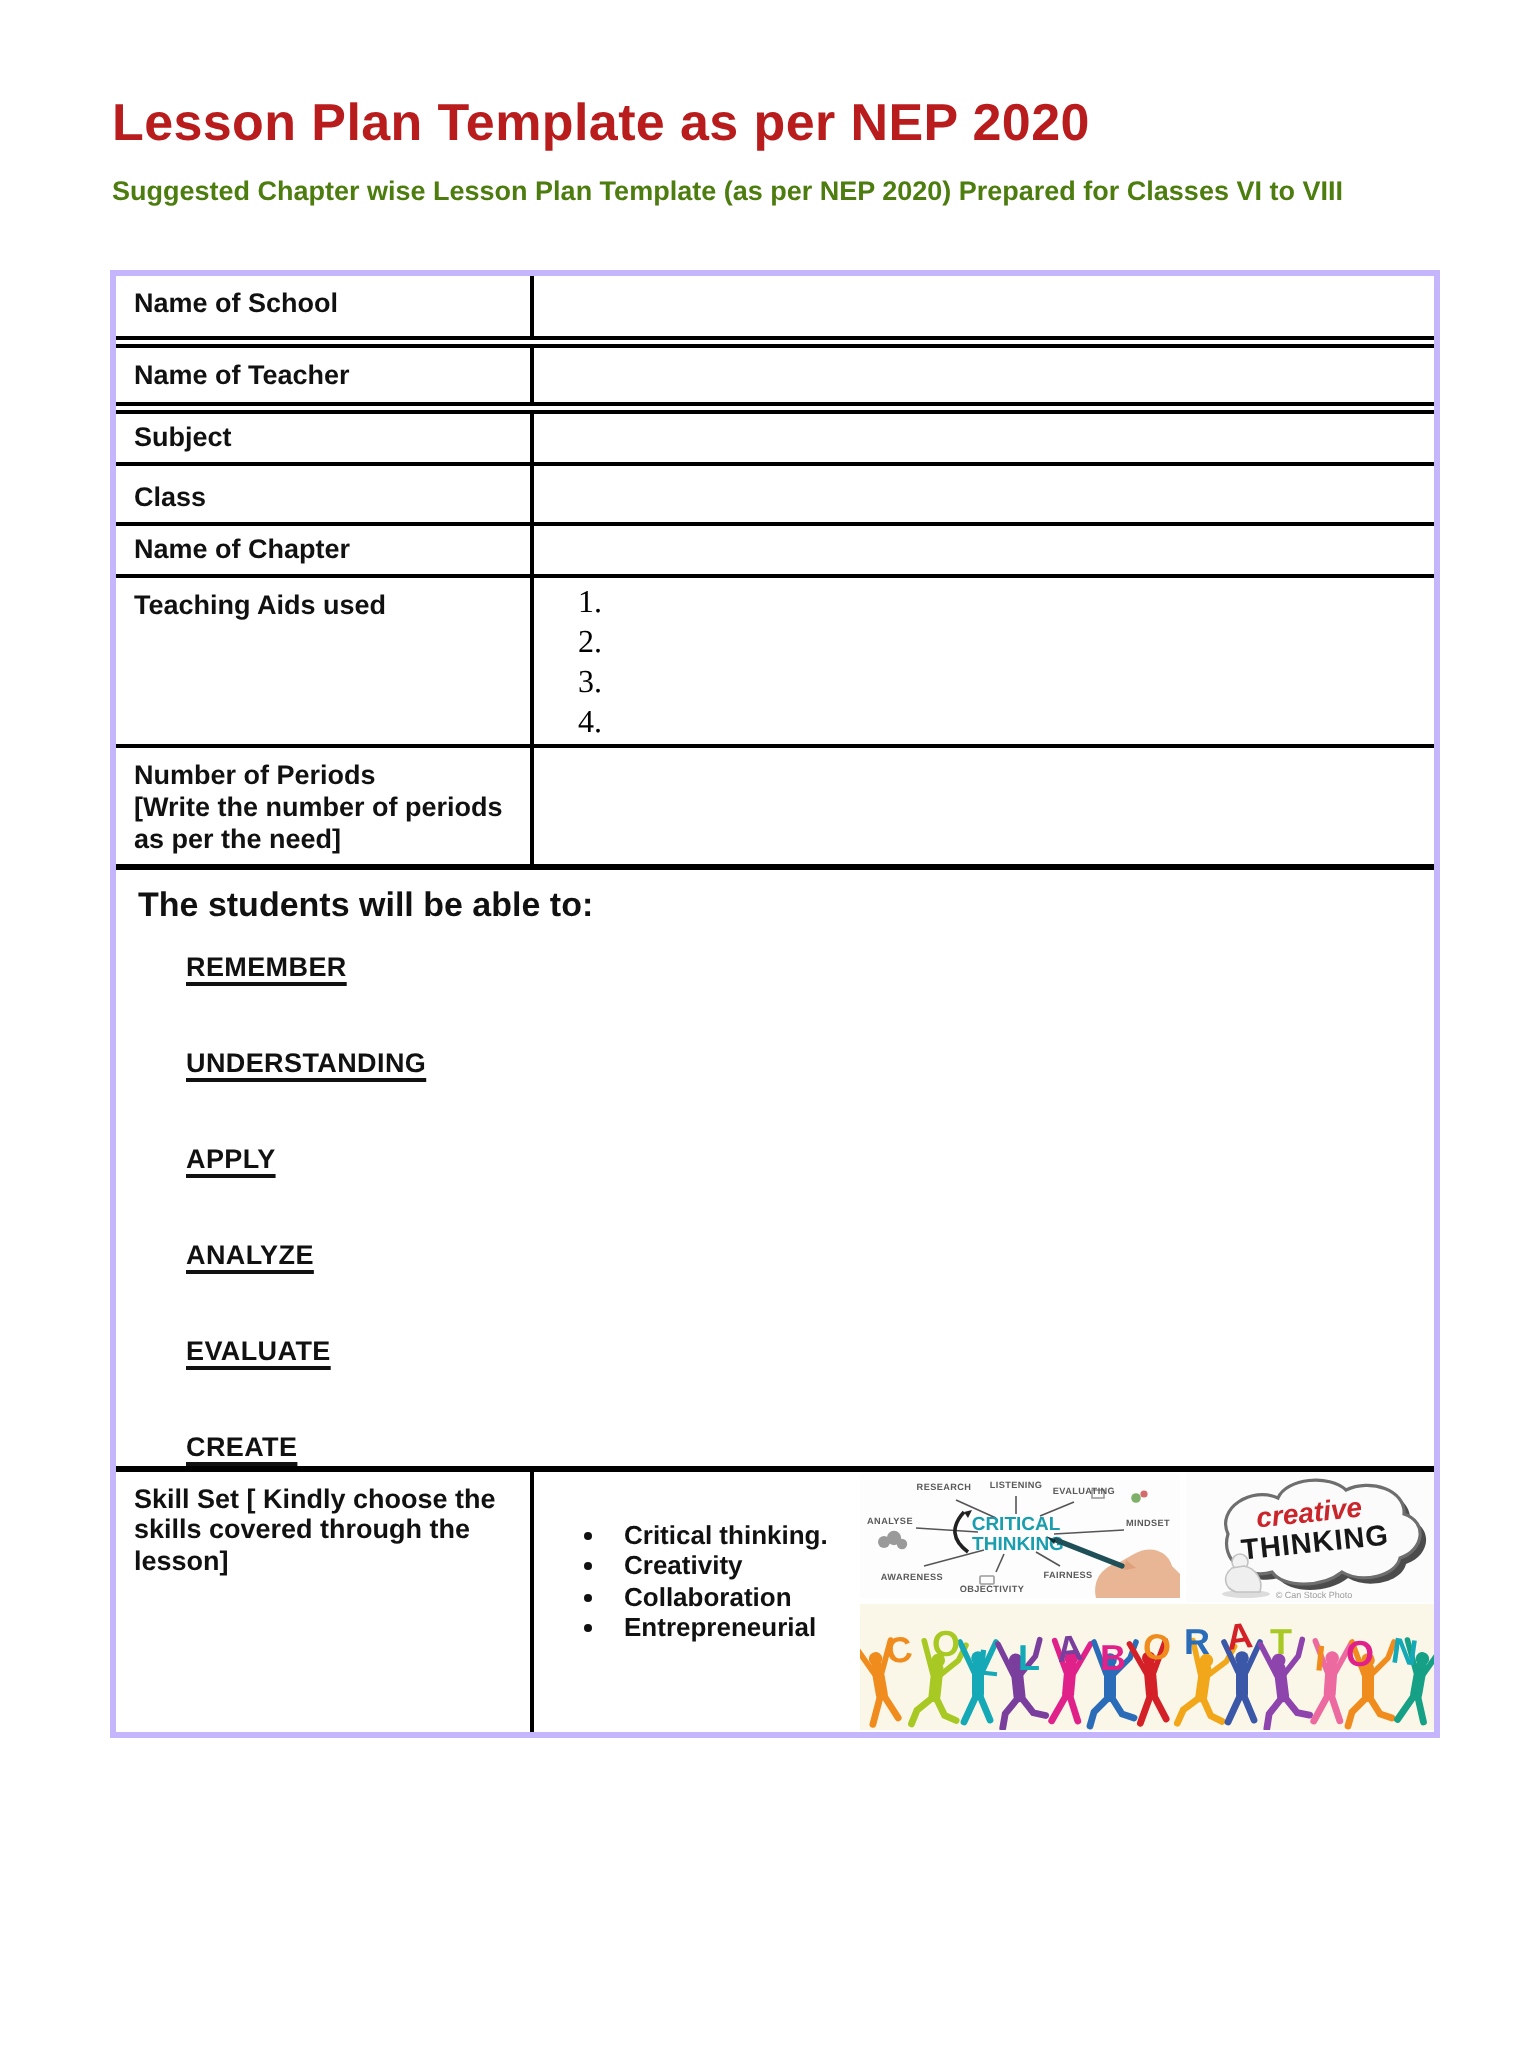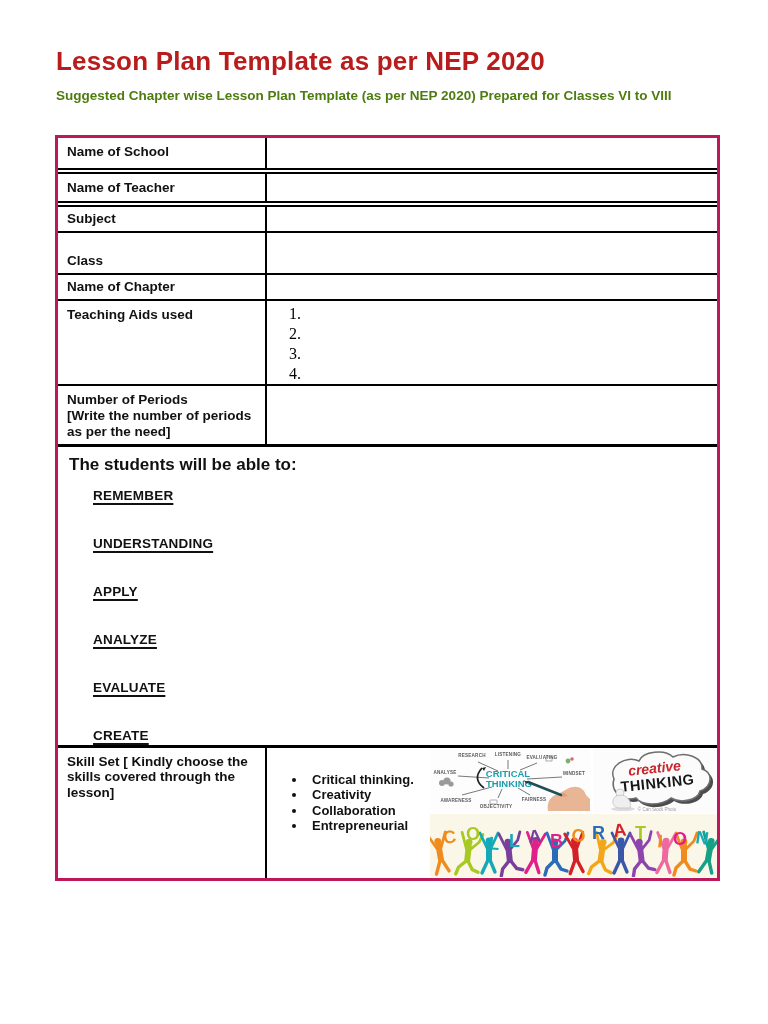--- a/index.html
+++ b/index.html
@@ -2,33 +2,33 @@
 <html><head>
 <meta charset="utf-8">
 <style>
   * { margin:0; padding:0; box-sizing:border-box; }
   html,body { background:#ffffff; }
   body { width:768px; height:1024px; position:relative; font-family:"Liberation Sans", sans-serif; color:#111; overflow:hidden; }
 
   .doc-title { position:absolute; left:56px; top:46px; font-size:26px; font-weight:700; color:#b91c1c; letter-spacing:0.2px; }
   .doc-subtitle { position:absolute; left:56px; top:88px; font-size:13.5px; font-weight:bold; color:#4d7c0f; }
 
-  .lp-table { position:absolute; left:55px; top:135px; width:665px; border:3px solid #be185d; background:#fff; }
+  .lp-table { position:absolute; left:55px; top:135px; width:665px; border:3px solid #c4b5fd; background:#fff; }
   .row { display:flex; border-bottom:2px solid #000; }
   .row.dbl { border-bottom:6px double #000; }
   .row.thick { border-bottom:3px solid #000; }
   .row:last-child { border-bottom:none;justify-content:center; }
   .cell-label { width:209px; border-right:2px solid #000; padding:6px 10px 4px 9px; font-weight:bold; font-size:13.5px; line-height:1.18; }
   .cell-value { flex:1; font-size:13.5px; }
   .r1 .cell-label,.r1 .cell-value{min-height:30px}
   .r2 .cell-label,.r2 .cell-value{min-height:27px}
   .r3 .cell-label,.r3 .cell-value{min-height:22px}
   .r3 .cell-label{padding-top:4px}
   .r4 .cell-label,.r4 .cell-value{min-height:22px}
-  .r4 .cell-label{padding-top:20px}
+  .r4 .cell-label{padding-top:8px}
   .r5 .cell-label,.r5 .cell-value{min-height:23px}
   .r5 .cell-label{padding-top:4px}
   .r6 .cell-label,.r6 .cell-value{min-height:77px}
   .r7 .cell-label,.r7 .cell-value{min-height:56px}
   .r8 .cell-label,.r8 .cell-value{min-height:298px}
   .r9 .cell-label,.r9 .cell-value{min-height:130px}
 
   .aids-list { padding:3px 0 0 22px; font-family:"Liberation Serif", serif; font-size:16px; line-height:20px; color:#000; }
   .periods-note { display:block; font-weight:bold; }
 

